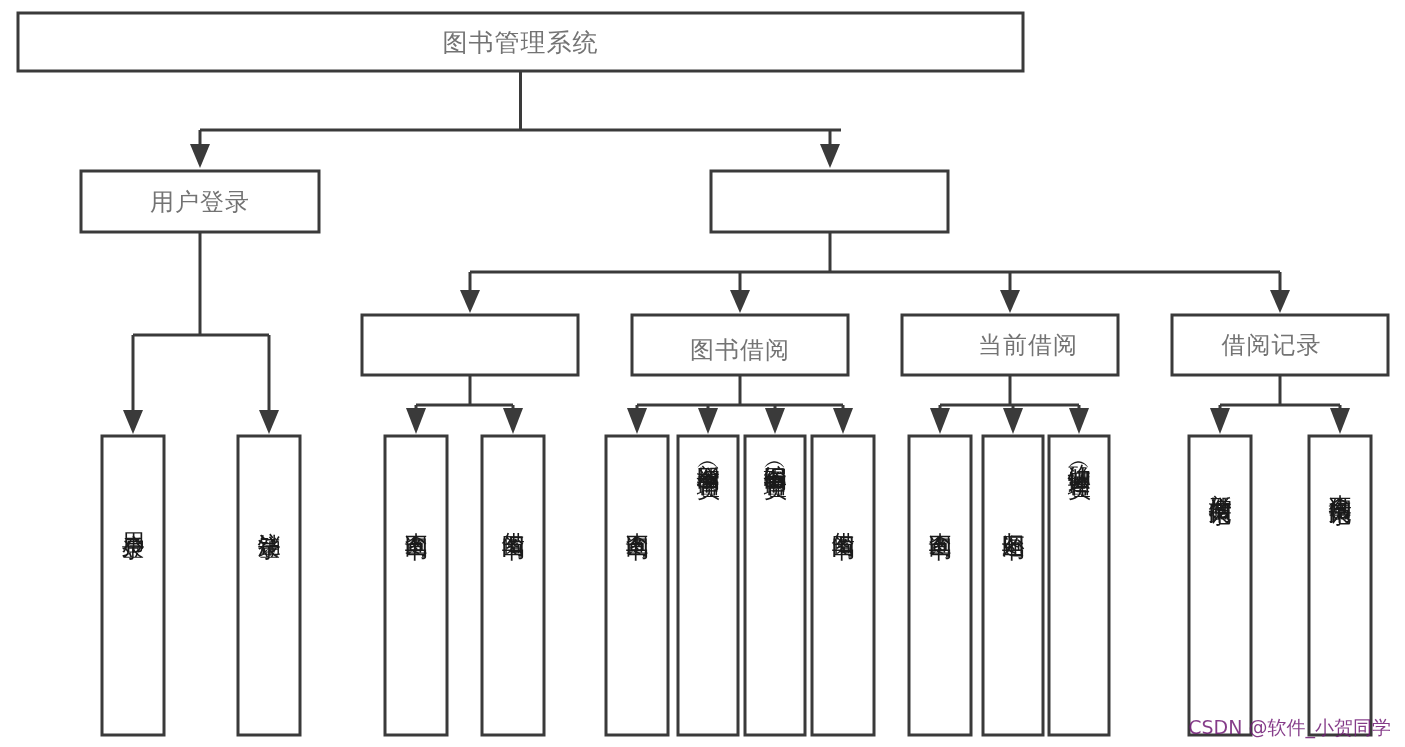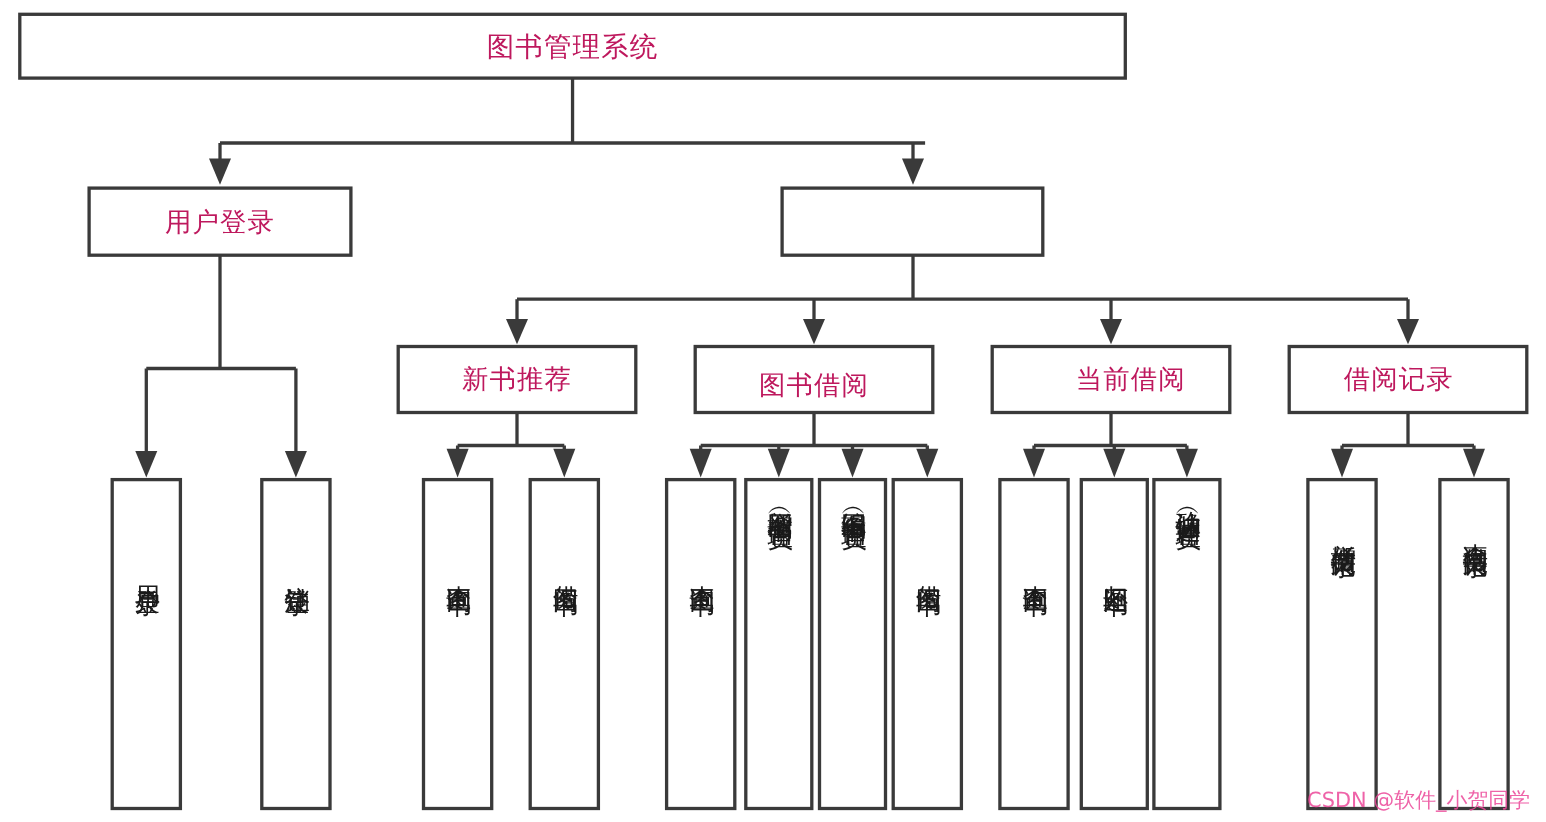--- a/index.html
+++ b/index.html
@@ -63,34 +63,34 @@
   .hlabel-wrap {
     position: absolute;
     display: flex;
     align-items: center;
     justify-content: center;
     pointer-events: none;
   }
   .hlabel-text {
     font-family: "DejaVu Sans", "Liberation Sans", sans-serif;
     font-size: 24px;
-    color: #be185d;
+    color: #737373;
     white-space: nowrap;
     letter-spacing: 1px;
   }
   .title-label-text {
     font-size: 25px;
   }
   #watermark {
     position: absolute;
     right: 14px;
     bottom: 6px;
     font-family: "DejaVu Sans", "Liberation Sans", sans-serif;
     font-size: 19px;
-    color: #ec4899;
+    color: #701a75;
     opacity: 0.85;
     white-space: nowrap;
     pointer-events: none;
   }
 </style>
 </head>
 <body>
 
 <div id="diagram-root">
 
@@ -195,23 +195,20 @@
   </svg>
 
   <div class="hlabel-wrap" style="left:18px; top:13px; width:1005px; height:58px;">
     <span class="hlabel-text title-label-text">图书管理系统</span>
   </div>
 
   <div class="hlabel-wrap" style="left:81px; top:171px; width:238px; height:61px;">
     <span class="hlabel-text">用户登录</span>
   </div>
 
-  <div class="hlabel-wrap" style="left:362px; top:315px; width:216px; height:60px;">
-    <span class="hlabel-text">新书推荐</span>
-  </div>
   <div class="hlabel-wrap" style="left:632px; top:315px; width:216px; height:70px;">
     <span class="hlabel-text">图书借阅</span>
   </div>
   <div class="hlabel-wrap" style="left:902px; top:315px; width:252px; height:60px;">
     <span class="hlabel-text">当前借阅</span>
   </div>
   <div class="hlabel-wrap" style="left:1172px; top:315px; width:199px; height:60px;">
     <span class="hlabel-text">借阅记录</span>
   </div>
 

